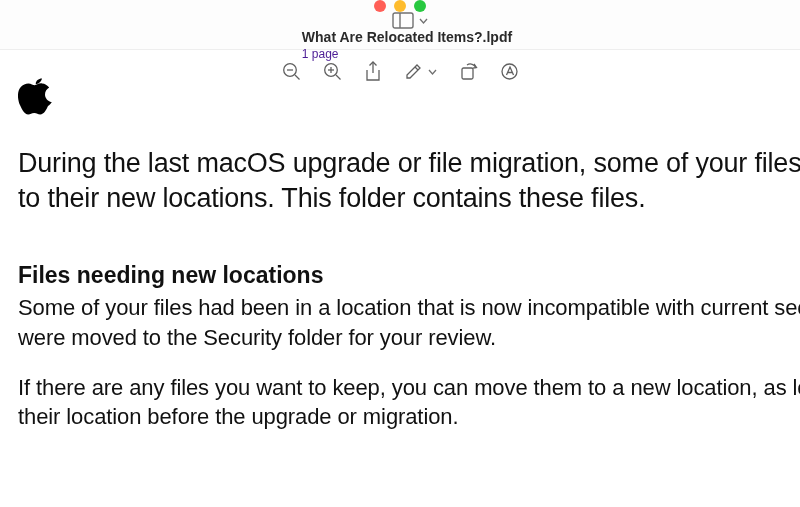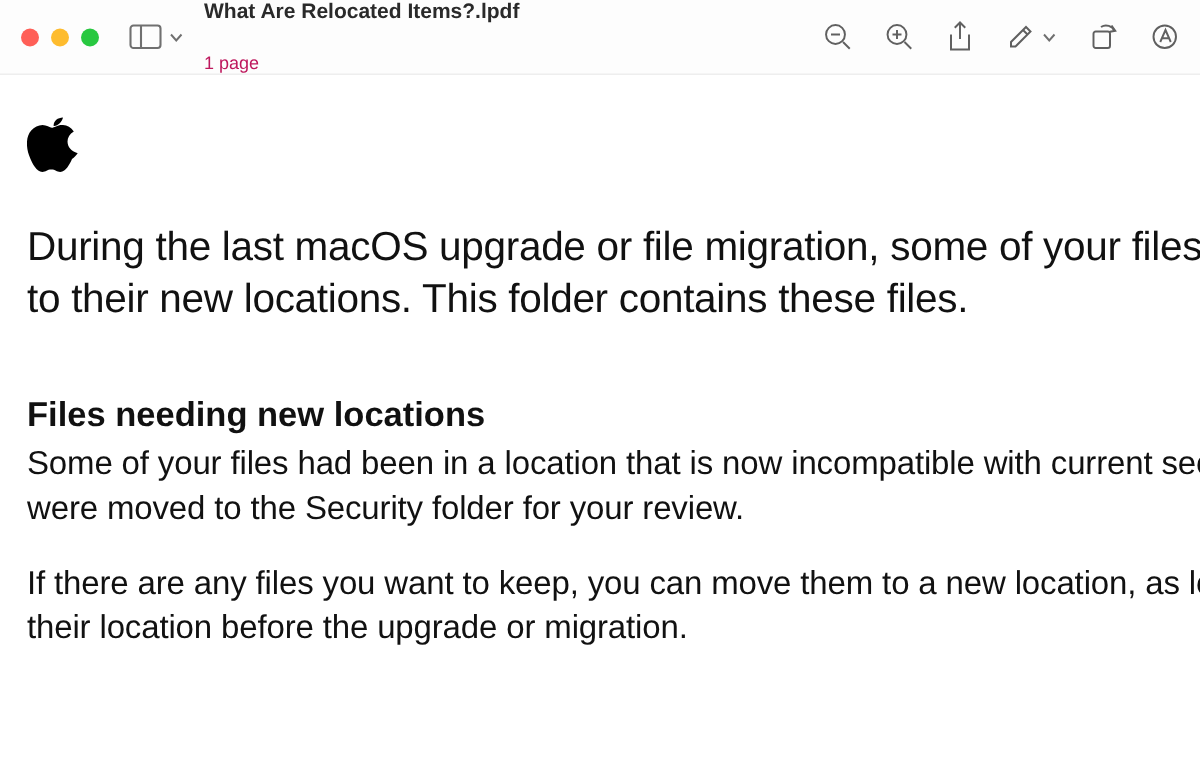--- a/index.html
+++ b/index.html
@@ -10,20 +10,21 @@
       height: 507px;
       overflow: hidden;
     }
     .toolbar {
       display: flex;
       align-items: center;
       height: 50px;
       padding: 0 14px;
       background: #fdfdfd;
       border-bottom: 1px solid #eee;
+      flex-direction: column;
     }
     .traffic-lights {
       display: flex;
       gap: 8px;
       align-items: center;
     }
     .tl {
       width: 12px; height: 12px; border-radius: 50%;
     }
     .tl-close { background: #ff5f57; }
@@ -46,22 +47,22 @@
       flex: 0 0 auto;
       line-height: 1.2;
     }
     .doc-title {
       font-size: 14px;
       font-weight: 600;
       color: #2a2a2a;
     }
     .doc-sub {
       font-size: 12px;
-      color: #be185d;
-      margin-top: 19px;
+      color: #4c1d95;
+      margin-top: 1px;
     }
     .spacer { flex: 1; }
     .tool-icons {
       display: flex;
       align-items: center;
       gap: 22px;
       color: #606060;
     }
     .tool-icons .ico { display: flex; align-items: center; cursor: default; }
     .tool-icons svg { display: block; }

